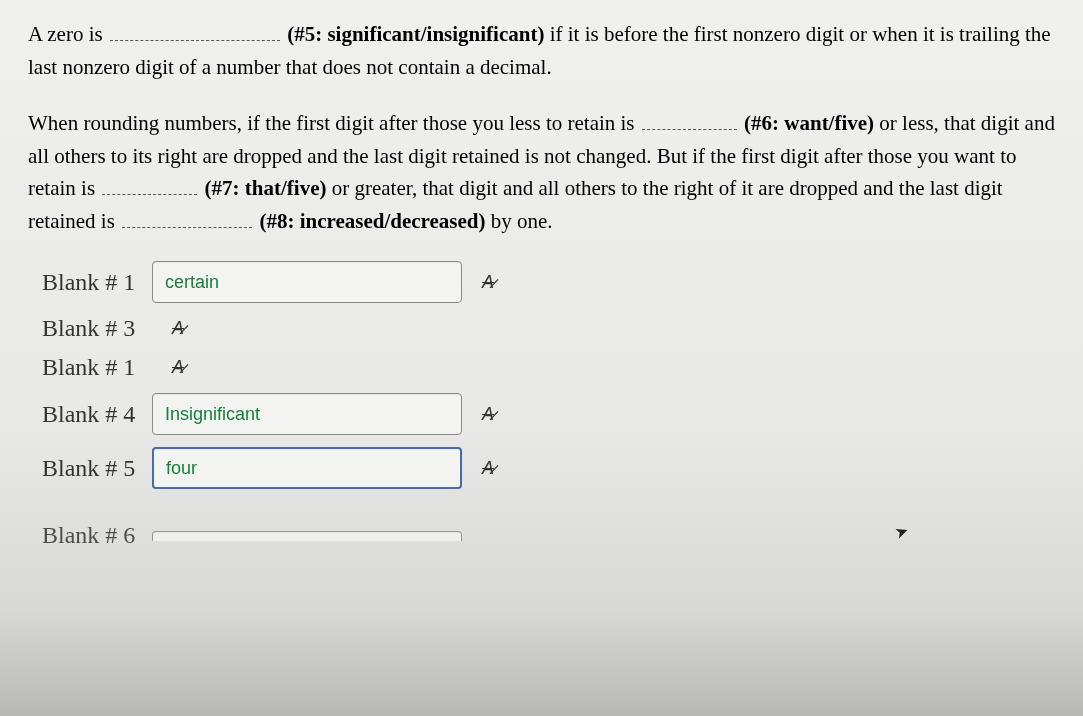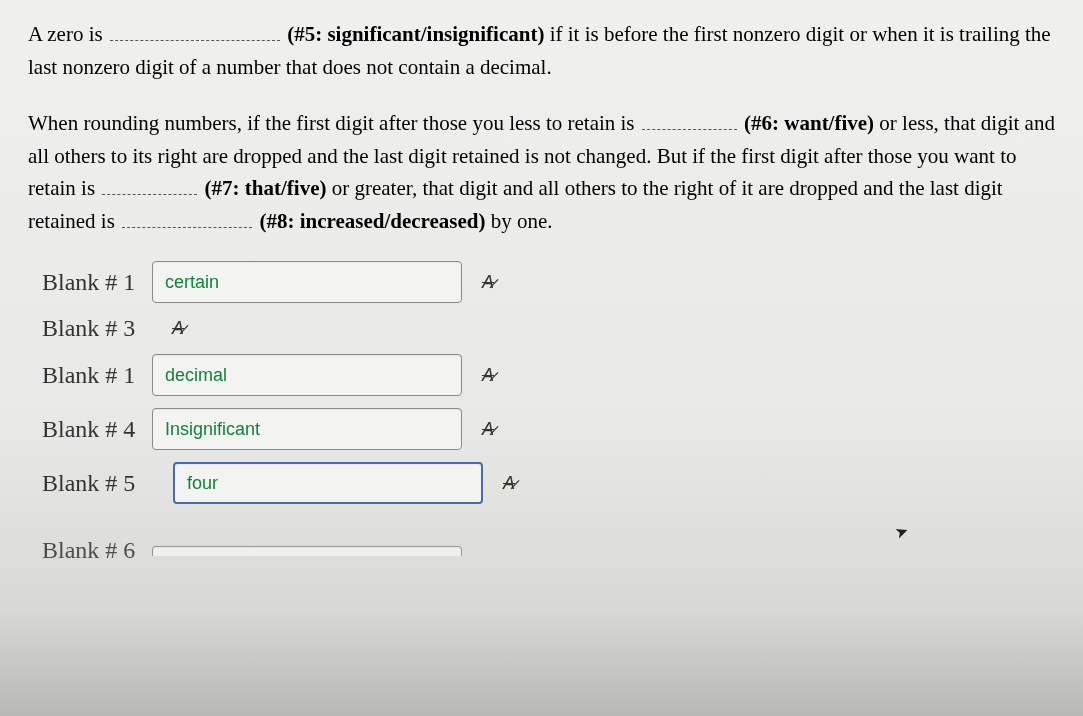--- a/index.html
+++ b/index.html
@@ -52,21 +52,20 @@
       padding: 8px 12px;
       font-size: 18px;
       color: #15803d;
       width: 310px;
       height: 42px;
       font-family: Arial, sans-serif;
       box-shadow: inset 0 1px 1px rgba(0,0,0,0.05);
     }
     .answer-input.active {
       border: 2px solid #4a6aa8;
-      margin-left: 21px;
     }
     .spellcheck-icon {
       margin-left: 20px;
       font-size: 18px;
       color: #333;
       text-decoration: line-through;
       font-family: Arial, sans-serif;
       font-style: italic;
     }
     .answer-row.cutoff {
@@ -114,21 +113,20 @@
     <span class="spellcheck-icon">A̷</span>
   </div>
 
   <div class="answer-row">
     <span class="answer-label">Blank # 3</span>
     <span class="spellcheck-icon">A̷</span>
   </div>
 
   <div class="answer-row">
     <span class="answer-label">Blank # 1</span>
-    <input class="answer-input" value="decimal" style="">
     <span class="spellcheck-icon">A̷</span>
   </div>
 
   <div class="answer-row">
     <span class="answer-label">Blank # 4</span>
     <input class="answer-input" value="Insignificant" style="">
     <span class="spellcheck-icon">A̷</span>
   </div>
 
   <div class="answer-row">

